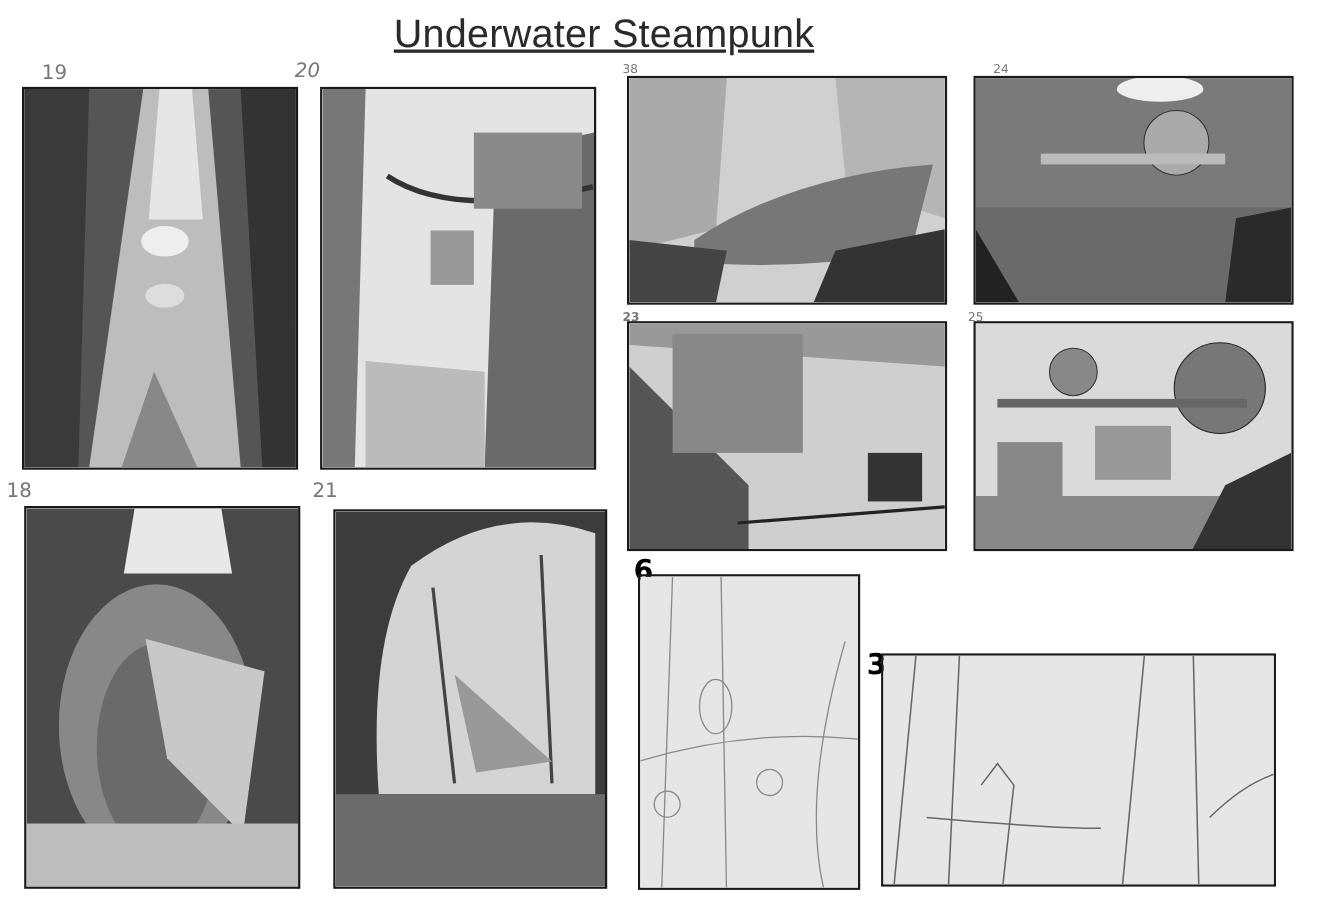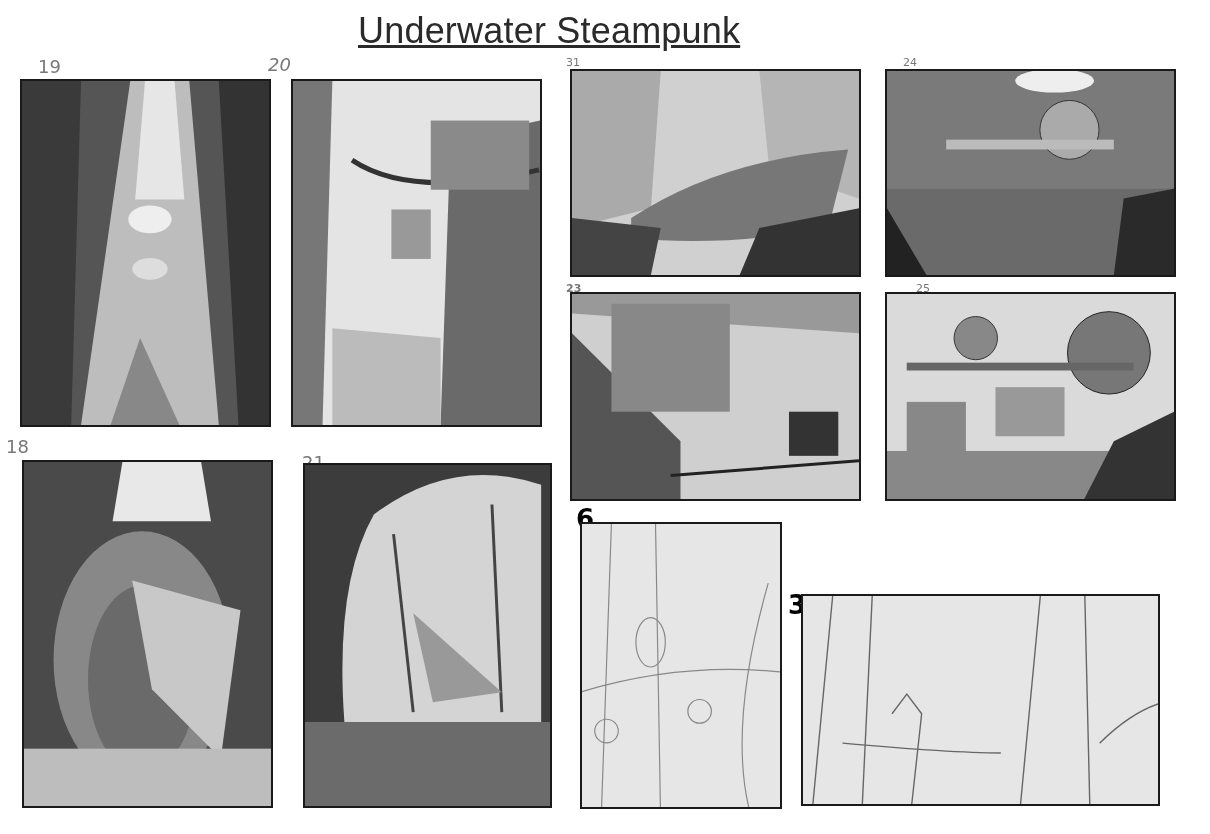--- a/index.html
+++ b/index.html
@@ -36,21 +36,21 @@
     <rect width="251" height="348" fill="#e4e4e4"></rect>
     <path d="M0,0 L40,0 L30,348 L0,348Z" fill="#777"></path>
     <path d="M160,60 L251,40 L251,348 L150,348 Z" fill="#6a6a6a"></path>
     <path d="M60,80 Q120,120 250,90" stroke="#333" stroke-width="5" fill="none"></path>
     <rect x="140" y="40" width="100" height="70" fill="#8a8a8a"></rect>
     <path d="M40,250 L150,260 L150,348 L40,348Z" fill="#bbb"></path>
     <rect x="100" y="130" width="40" height="50" fill="#999"></rect>
   </svg>
 </div>
 
-<div class="label small" style="left:566px;top:56px;">31</div>
+<div class="label small" style="left:566px;top:56px;">38</div>
 <div class="panel" style="left:570px;top:69px;width:291px;height:208px;">
   <svg viewBox="0 0 291 208" preserveAspectRatio="none">
     <rect width="291" height="208" fill="#d0d0d0"></rect>
     <path d="M0,0 L90,0 L80,140 L0,160Z" fill="#aaa"></path>
     <path d="M190,0 L291,0 L291,130 L200,100Z" fill="#b5b5b5"></path>
     <path d="M60,150 Q150,90 280,80 L260,160 Q150,180 60,170Z" fill="#777"></path>
     <path d="M0,150 L90,160 L80,208 L0,208Z" fill="#444"></path>
     <path d="M190,160 L291,140 L291,208 L170,208Z" fill="#333"></path>
   </svg>
 </div>
@@ -73,21 +73,21 @@
   <svg viewBox="0 0 291 209" preserveAspectRatio="none">
     <rect width="291" height="209" fill="#cfcfcf"></rect>
     <path d="M0,0 L291,0 L291,40 L0,20Z" fill="#999"></path>
     <path d="M0,40 L110,150 L110,209 L0,209Z" fill="#555"></path>
     <rect x="40" y="10" width="120" height="110" fill="#888"></rect>
     <rect x="220" y="120" width="50" height="45" fill="#333"></rect>
     <path d="M100,185 L291,170" stroke="#222" stroke-width="3"></path>
   </svg>
 </div>
 
-<div class="label small" style="left:880px;top:282px;margin-left:36px;">25</div>
+<div class="label small" style="left:880px;top:282px;">25</div>
 <div class="panel" style="left:885px;top:292px;width:291px;height:209px;">
   <svg viewBox="0 0 291 209" preserveAspectRatio="none">
     <rect width="291" height="209" fill="#dadada"></rect>
     <circle cx="90" cy="45" r="22" fill="#888" stroke="#333"></circle>
     <circle cx="225" cy="60" r="42" fill="#777" stroke="#222"></circle>
     <rect x="20" y="70" width="230" height="8" fill="#666"></rect>
     <rect x="20" y="110" width="60" height="70" fill="#888"></rect>
     <rect x="110" y="95" width="70" height="50" fill="#999"></rect>
     <rect x="0" y="160" width="291" height="49" fill="#888"></rect>
     <path d="M230,150 L291,120 L291,209 L200,209Z" fill="#333"></path>
@@ -99,21 +99,21 @@
   <svg viewBox="0 0 251 348" preserveAspectRatio="none">
     <rect width="251" height="348" fill="#4a4a4a"></rect>
     <path d="M100,0 L180,0 L190,60 L90,60Z" fill="#e8e8e8"></path>
     <ellipse cx="120" cy="200" rx="90" ry="130" fill="#888"></ellipse>
     <ellipse cx="120" cy="220" rx="55" ry="95" fill="#6a6a6a"></ellipse>
     <path d="M110,120 L220,150 L200,300 L130,230Z" fill="#c8c8c8"></path>
     <rect x="0" y="290" width="251" height="58" fill="#bdbdbd"></rect>
   </svg>
 </div>
 
-<div class="label" style="left:302px;top:436px;margin-top:16px;">21</div>
+<div class="label" style="left:284px;top:436px;">21</div>
 <div class="panel" style="left:303px;top:463px;width:249px;height:345px;">
   <svg viewBox="0 0 249 345" preserveAspectRatio="none">
     <rect width="249" height="345" fill="#3c3c3c"></rect>
     <path d="M70,50 Q150,-10 240,20 L240,260 L40,260 Q30,120 70,50Z" fill="#d4d4d4"></path>
     <line x1="90" y1="70" x2="110" y2="250" stroke="#444" stroke-width="3"></line>
     <line x1="190" y1="40" x2="200" y2="250" stroke="#444" stroke-width="3"></line>
     <path d="M110,150 L200,230 L130,240Z" fill="#999"></path>
     <rect x="0" y="260" width="249" height="85" fill="#6b6b6b"></rect>
   </svg>
 </div>

